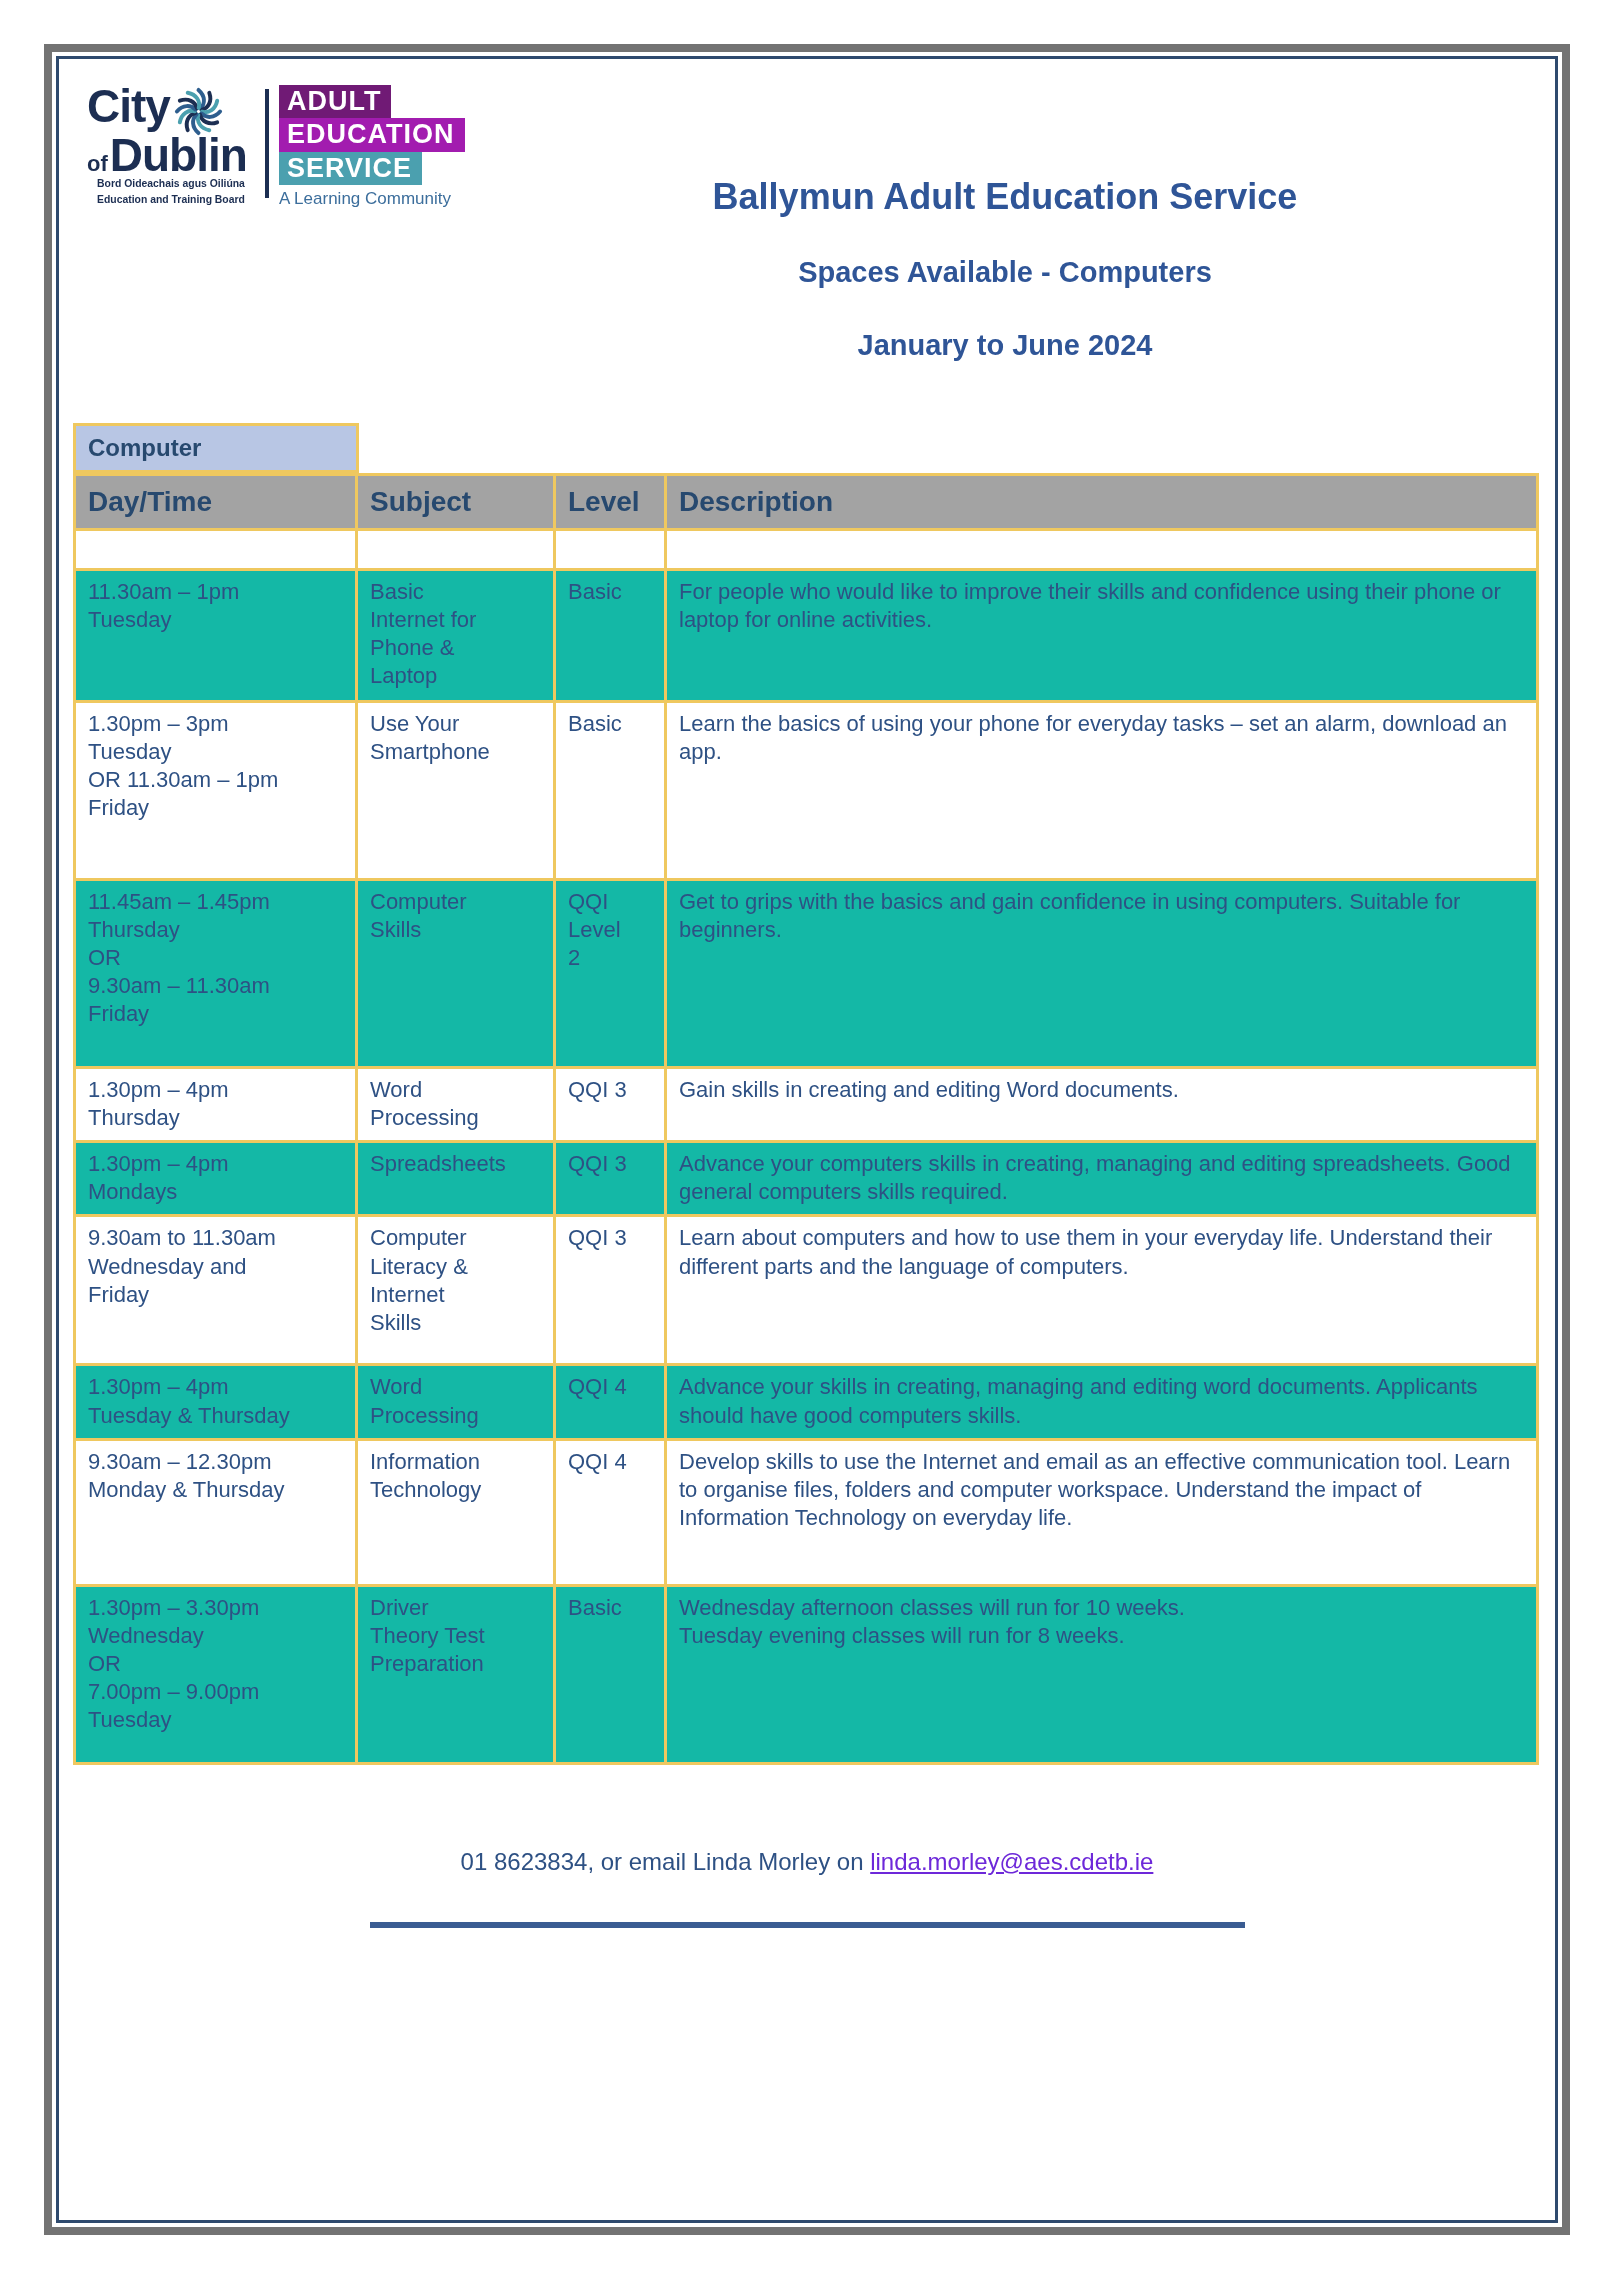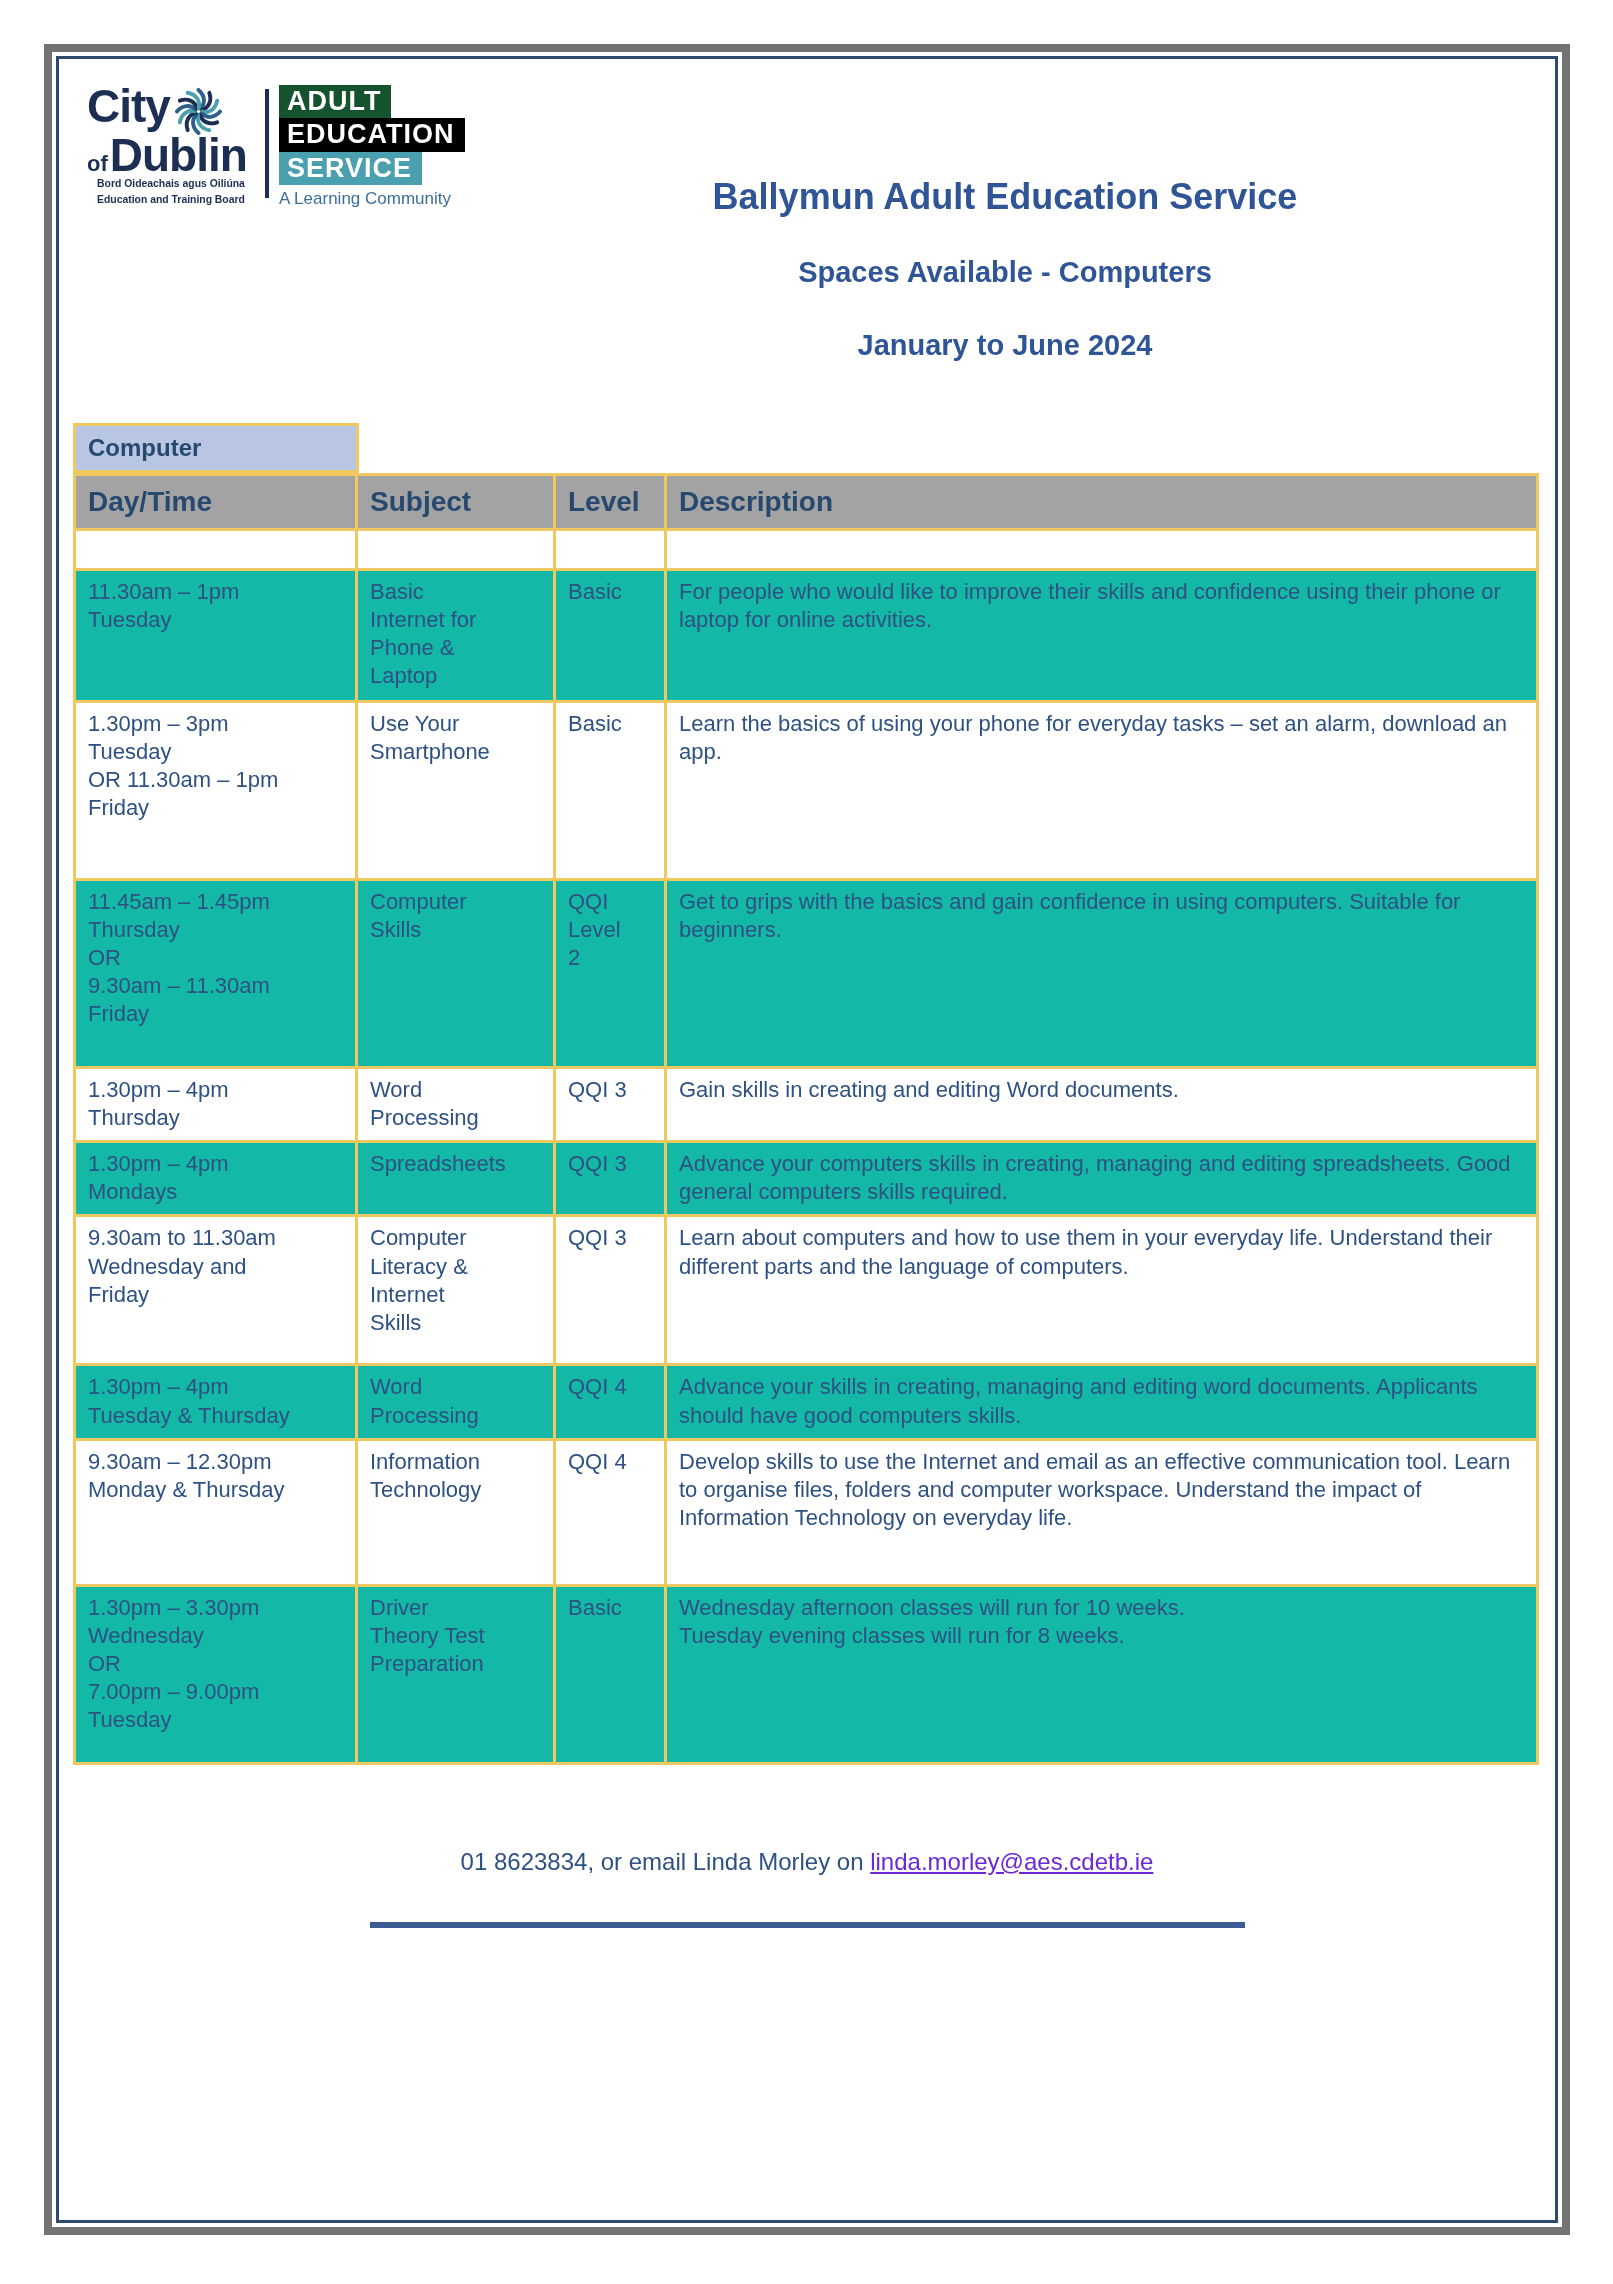--- a/index.html
+++ b/index.html
@@ -25,22 +25,22 @@
   .city-line{display:flex;align-items:flex-start;line-height:1;}
   .city-word{font-size:46px;font-weight:bold;letter-spacing:-1px;}
   .swirl{margin-left:2px;margin-top:2px;}
   .dublin-line{display:flex;align-items:baseline;line-height:0.8;margin-top:-4px;}
   .of-word{font-size:22px;font-weight:bold;margin-right:2px;}
   .dublin-word{font-size:46px;font-weight:bold;letter-spacing:-1px;}
   .logo-sub{font-size:10.4px;font-weight:bold;text-align:center;margin-top:3px;line-height:1.25;color:#1c2e52;}
   .logo-divider{width:4px;background:#1c2e52;height:109px;margin:6px 10px 0 10px;}
   .logo-right{padding-top:2px;}
   .blk{display:table;color:#ffffff;font-weight:bold;font-size:27px;letter-spacing:1px;padding:2px 10px 3px 8px;line-height:1.05;}
-  .blk1{background:#14532d;}
-  .blk2{background:#000000;}
+  .blk1{background:#701a75;}
+  .blk2{background:#a21caf;}
   .blk3{background:#4ba0af;}
   .tagline{color:#3c6e9c;font-size:17px;margin-top:4px;}
   .titles{position:absolute;left:426px;right:30px;top:117px;text-align:center;}
   .title-main{font-size:36px;font-weight:bold;color:#2f5597;margin:0 0 38px 0;}
   .title-sub{font-size:29px;font-weight:bold;color:#2f5597;margin:0 0 40px 0;}
   
   .tablewrap{margin-left:2px;}
   .section-cell{
     width:256px;background:#b8c6e4;border:3px solid #efc85f;
     font-size:24px;font-weight:bold;color:#27496f;

